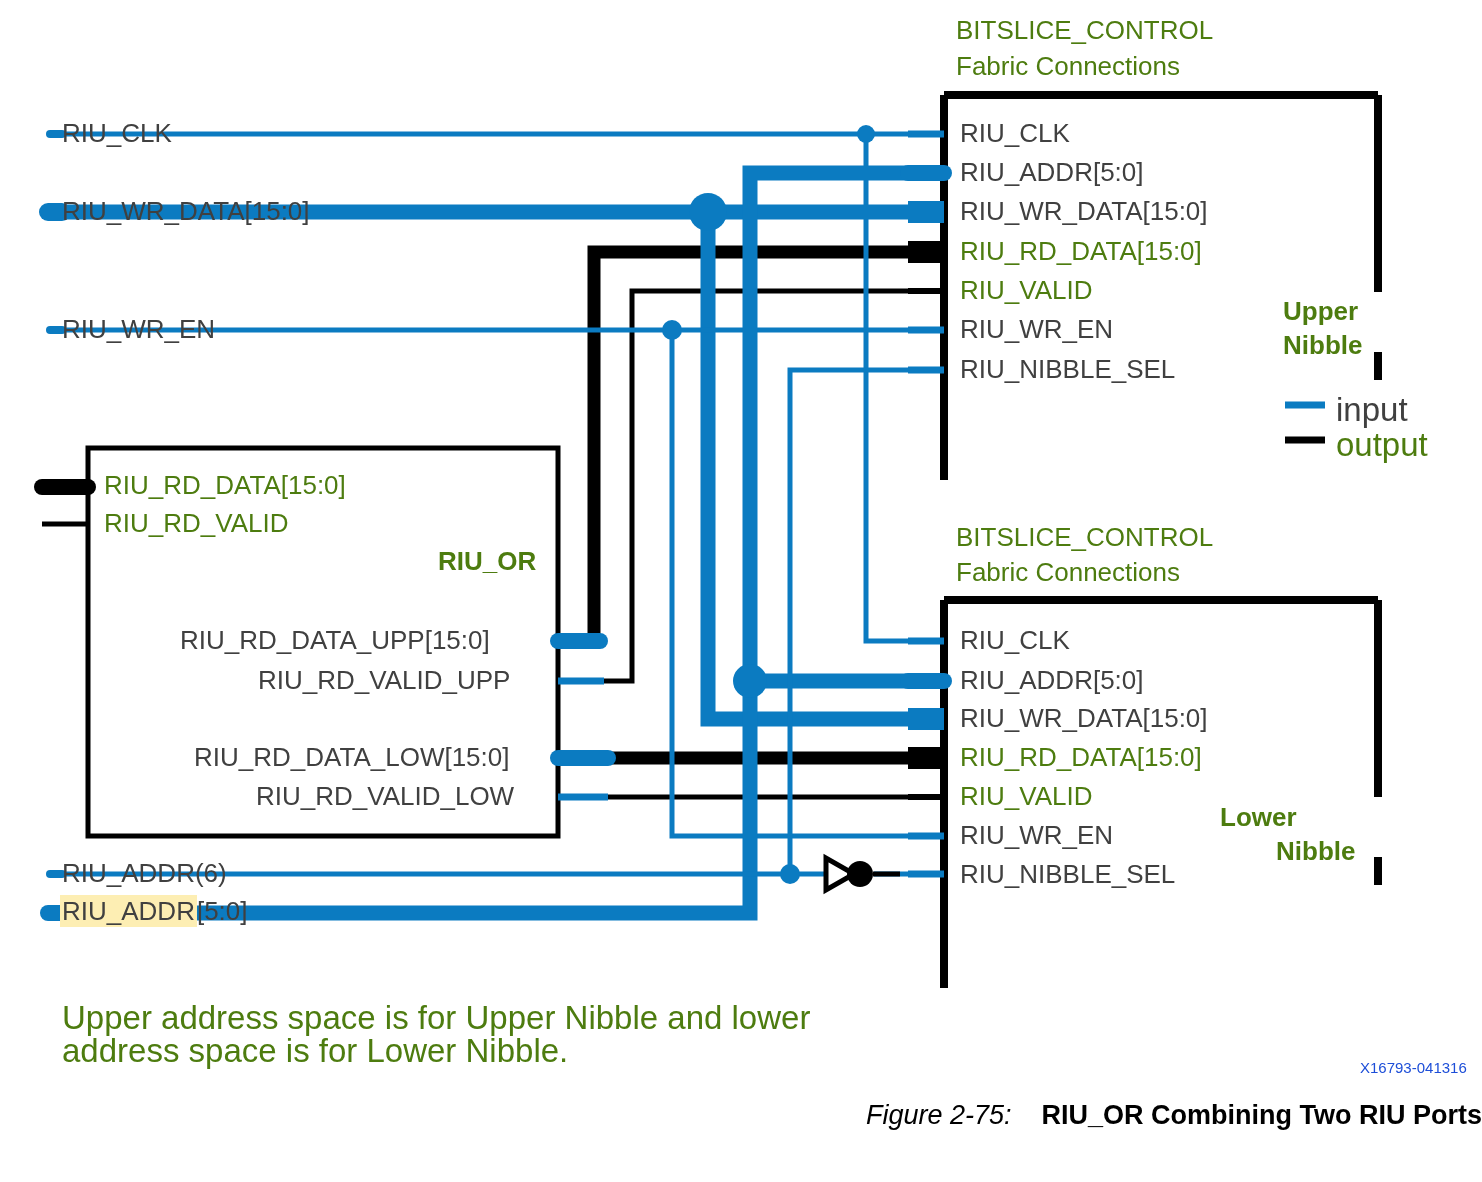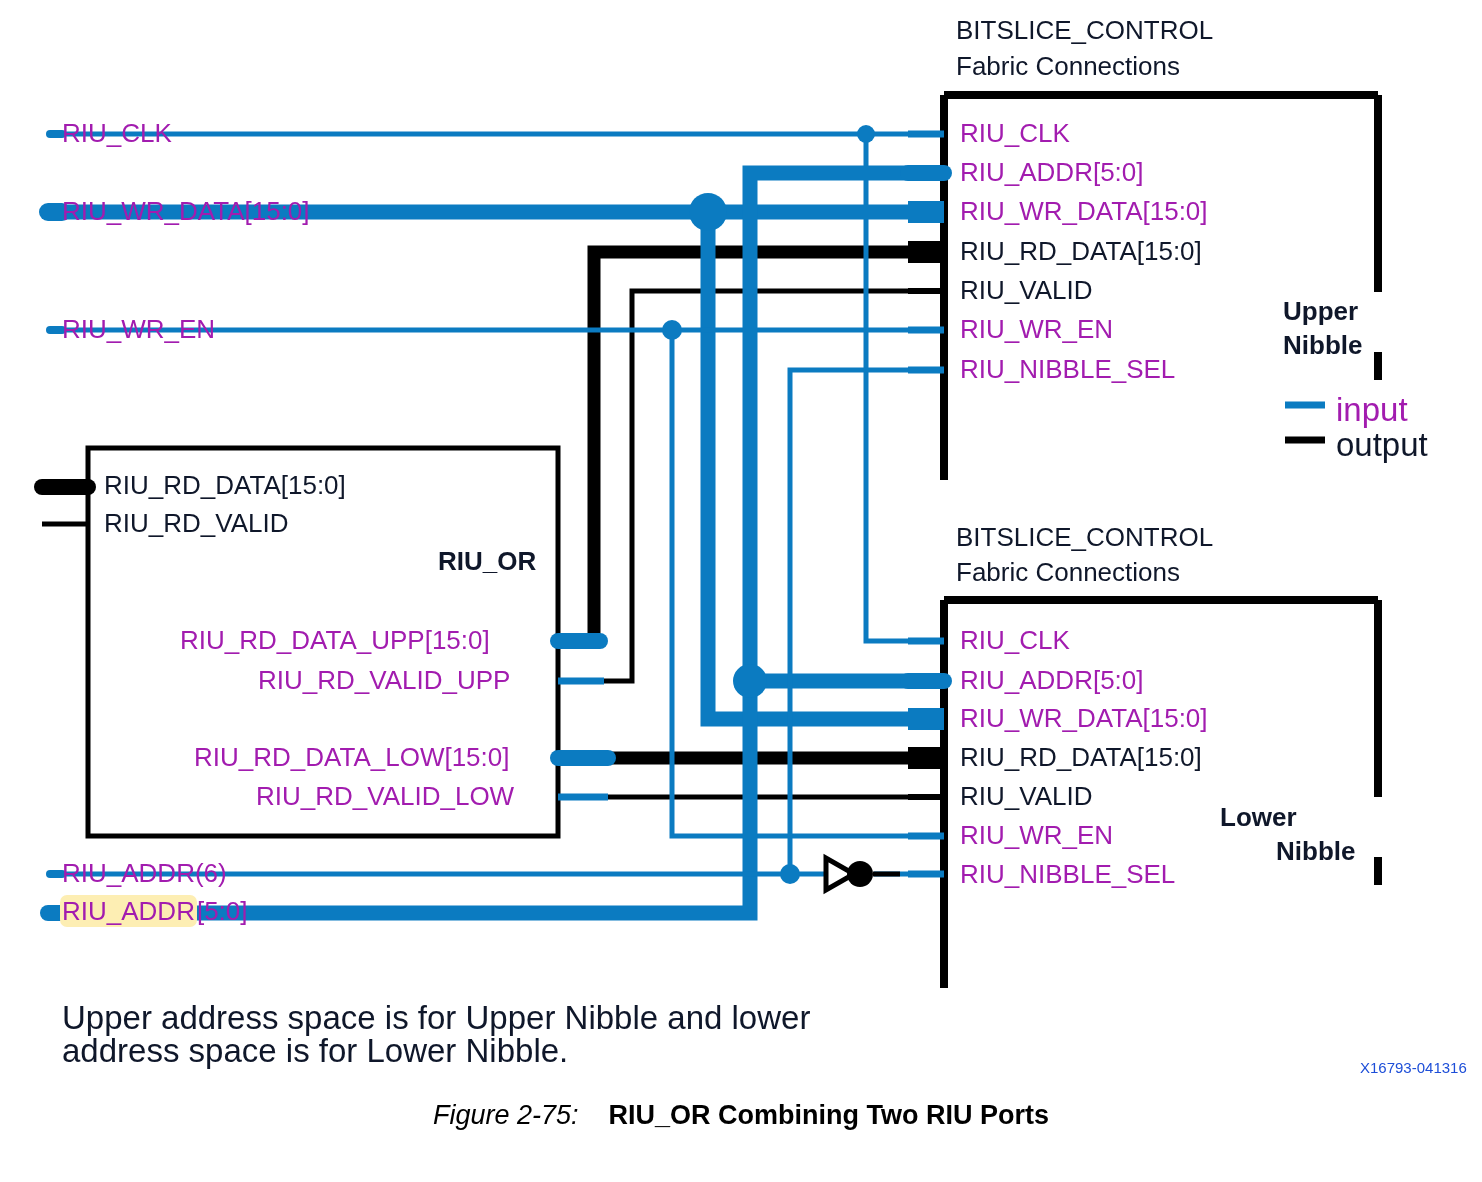--- a/index.html
+++ b/index.html
@@ -1,26 +1,26 @@
 <!DOCTYPE html>
 <html><head>
 <meta charset="utf-8">
 <style>
   html,body{margin:0;padding:0;background:#ffffff;}
   body{width:1482px;height:1182px;font-family:"Liberation Sans",sans-serif;}
   #stage{position:relative;width:1482px;height:1182px;overflow:hidden;background:#fff;}
   svg#wires{position:absolute;left:0;top:0;width:1482px;height:1182px;}
   .lbl{position:absolute;white-space:nowrap;line-height:1;}
-  .blue{color:#a21caf;}
-  .black{color:#0f172a;}
+  .blue{color:#404040;}
+  .black{color:#4d7c0f;}
   .s26{font-size:26px;}
   .s25{font-size:33px;}
   .b{font-weight:bold;}
-  .hl{background:#fdeeb3;padding:1px 2px;border-radius:7px;}
-  .cap{position:absolute;left:0;top:1100px;width:1482px;text-align:center;font-size:27px;}
+  .hl{background:#fdeeb3;padding:1px 2px;}
+  .cap{position:absolute;left:0;top:1100px;width:1482px;text-align:right;font-size:27px;}
   .cap i{font-style:italic;font-weight:normal;}
   .cap b{font-weight:bold;}
   .figid{position:absolute;font-size:15px;color:#1d4ed8;}
 </style>
 </head>
 <body>
 
 <div id="stage">
 
   <svg id="wires" viewBox="0 0 1482 1182">

